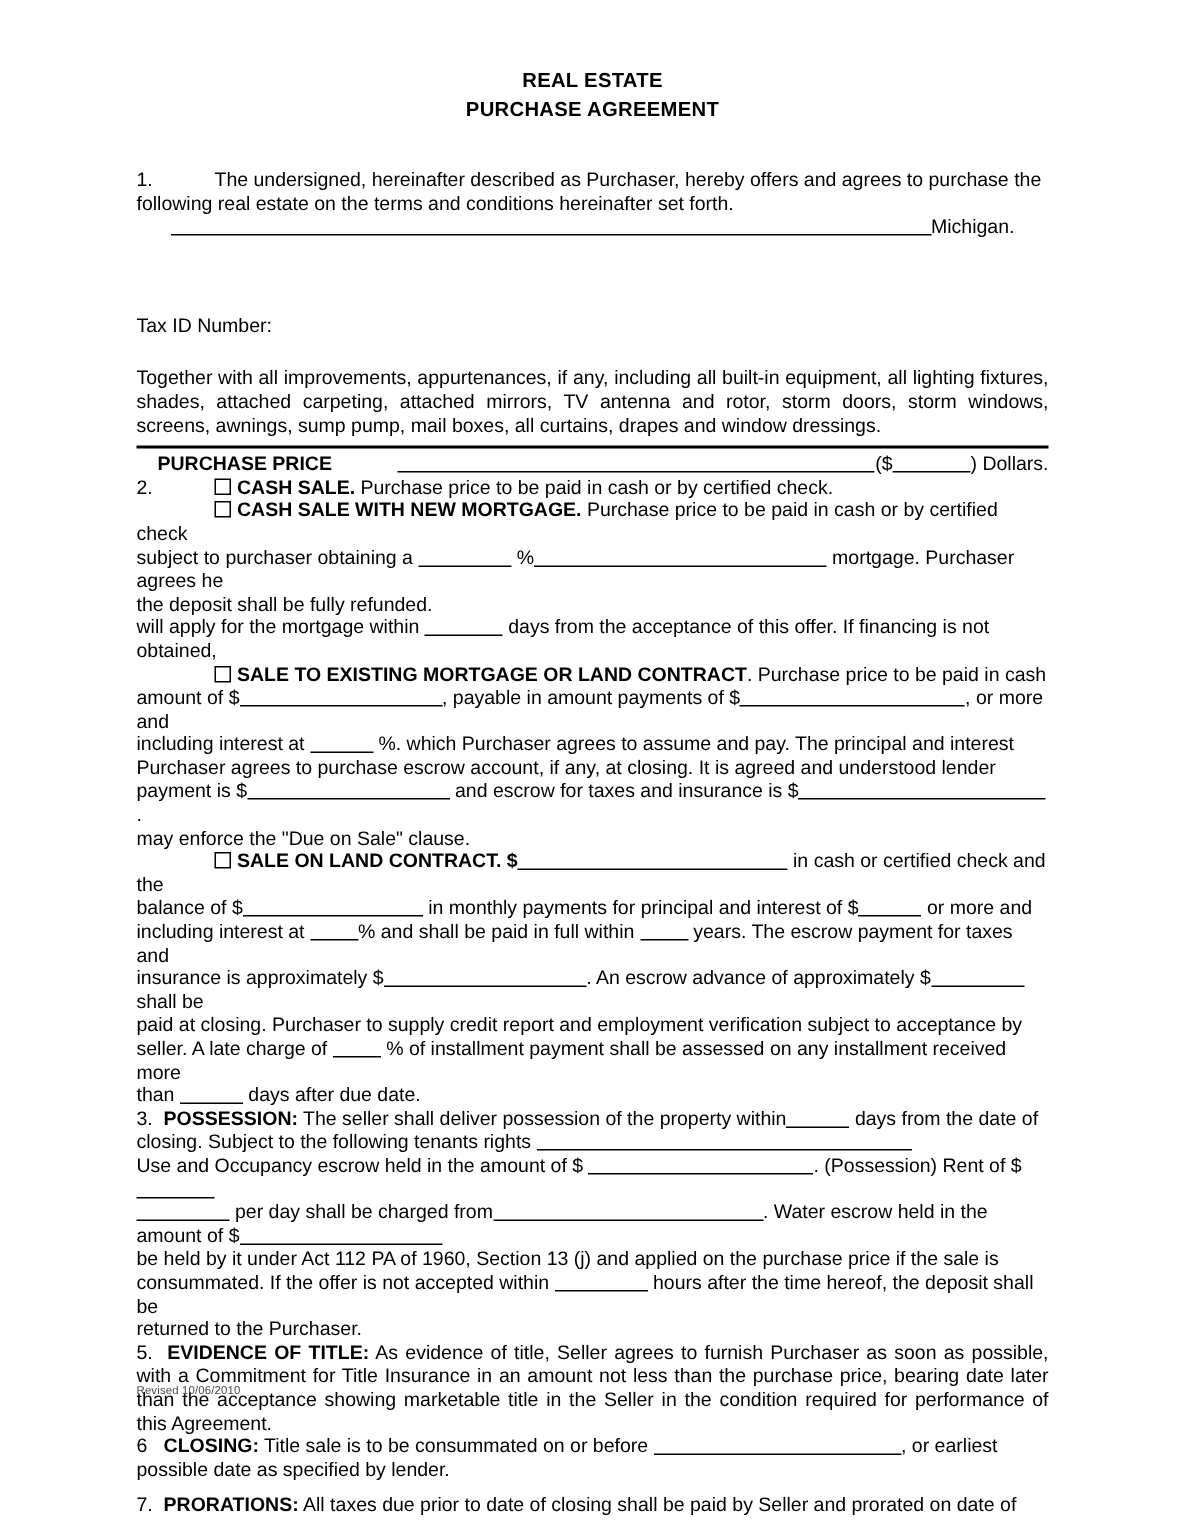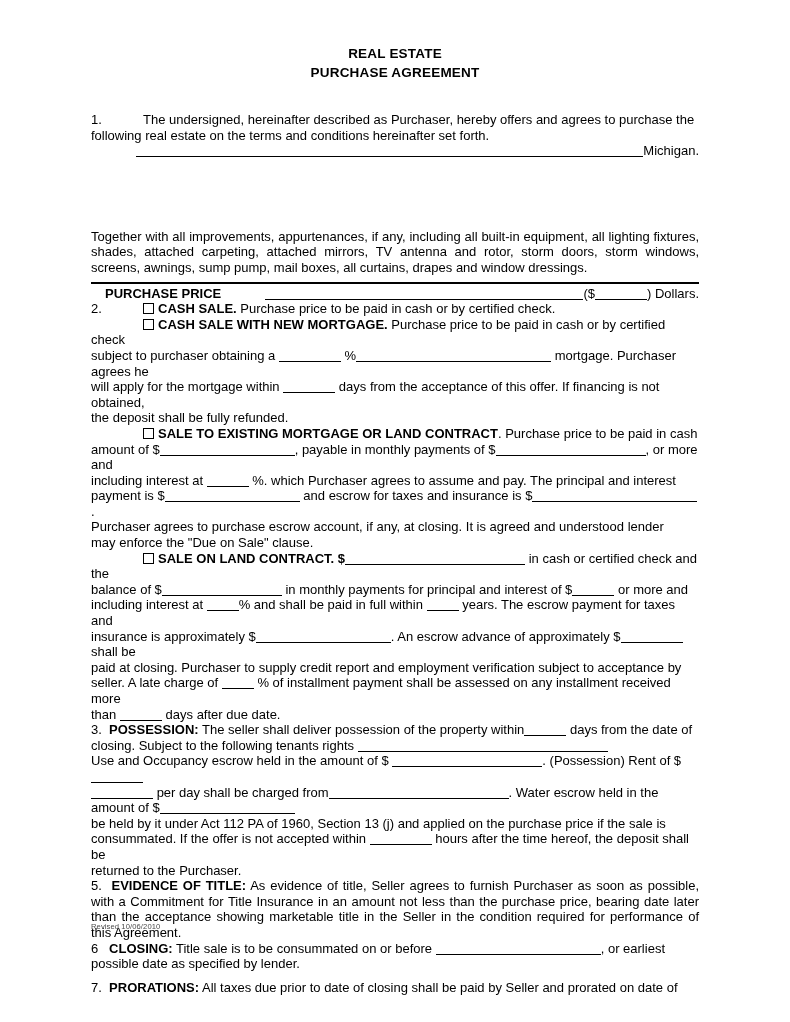--- a/index.html
+++ b/index.html
@@ -113,47 +113,48 @@
   <div class="content">
 
     <div class="title">
       <span class="title-line">REAL ESTATE</span>
       <span class="title-line">PURCHASE AGREEMENT</span>
     </div>
 
     <div class="gap-30"></div>
 
     <p><span class="indent-num">1.</span><span>The undersigned, hereinafter described as Purchaser, hereby offers and agrees to purchase the following real estate on the terms and conditions hereinafter set forth.</span></p>
-    <p style="text-align:right;"><span class="blank b-full"></span><span>Michigan.</span></p>
+    <p style="text-align:center;"><span class="blank b-full"></span><span>Michigan.</span></p>
 
     <div class="gap-30"></div>
     <div class="gap-20"></div>
 
+    <p><span>Tax ID Number:</span></p>
 
     <div class="gap-20"></div>
 
     <p class="just">Together with all improvements, appurtenances, if any, including all built-in equipment, all lighting fixtures, shades, attached carpeting, attached mirrors, TV antenna and rotor, storm doors, storm windows, screens, awnings, sump pump, mail boxes, all curtains, drapes and window dressings.</p>
 
     <hr class="hrule">
 
 
     <p style="text-align:right;"><span style="float:left;font-weight:bold;margin-left:14px;">PURCHASE PRICE</span><span class="blank" style="width:318px;"></span><span>($</span><span class="blank b-s"></span><span>) Dollars.</span></p>
 
     <p><span class="indent-num">2.</span><span class="cbox"></span><b>CASH SALE.</b><span> Purchase price to be paid in cash or by certified check.</span></p>
 
     <p><span class="cbox-indent"></span><span class="cbox"></span><b>CASH SALE WITH NEW MORTGAGE.</b><span> Purchase price to be paid in cash or by certified check</span></p>
     <p><span>subject to purchaser obtaining a</span> <span class="blank b-m"></span> <span>%</span><span class="blank b-195"></span> <span>mortgage. Purchaser agrees he</span></p>
+    <p>the deposit shall be fully refunded.</p>
     <p><span>will apply for the mortgage within</span> <span class="blank b-s"></span> <span>days from the acceptance of this offer. If financing is not obtained,</span></p>
-    <p>the deposit shall be fully refunded.</p>
 
     <p><span class="cbox-indent"></span><span class="cbox"></span><b>SALE TO EXISTING MORTGAGE OR LAND CONTRACT</b><span>. Purchase price to be paid in cash</span></p>
-    <p><span>amount of $</span><span class="blank b-135"></span><span>, payable in monthly payments of $</span><span class="blank b-150"></span><span>, or more and</span></p>
+    <p><span>amount of $</span><span class="blank b-135"></span><span>, payable in amount payments of $</span><span class="blank b-150"></span><span>, or more and</span></p>
     <p><span>including interest at</span> <span class="blank b-xs"></span> <span>%. which Purchaser agrees to assume and pay. The principal and interest</span></p>
+    <p>Purchaser agrees to purchase escrow account, if any, at closing. It is agreed and understood lender</p>
     <p><span>payment is $</span><span class="blank b-135"></span> <span>and escrow for taxes and insurance is $</span><span class="blank b-165"></span> <span>.</span></p>
-    <p>Purchaser agrees to purchase escrow account, if any, at closing. It is agreed and understood lender</p>
     <p>may enforce the "Due on Sale" clause.</p>
 
     <p><span class="cbox-indent"></span><span class="cbox"></span><b>SALE ON LAND CONTRACT. $</b><span class="blank b-180"></span> <span>in cash or certified check and the</span></p>
     <p><span>balance of $</span><span class="blank b-120"></span> <span>in monthly payments for principal and interest of $</span><span class="blank b-xs"></span> <span>or more and</span></p>
     <p><span>including interest at</span> <span class="blank b-xxs"></span><span>% and shall be paid in full within</span> <span class="blank b-xxs"></span> <span>years. The escrow payment for taxes and</span></p>
     <p><span>insurance is approximately $</span><span class="blank b-135"></span><span>. An escrow advance of approximately $</span><span class="blank b-m"></span><span>shall be</span></p>
     <p>paid at closing. Purchaser to supply credit report and employment verification subject to acceptance by</p>
     <p><span>seller. A late charge of</span> <span class="blank b-xxs"></span> <span>% of installment payment shall be assessed on any installment received more</span></p>
     <p><span>than</span> <span class="blank b-xs"></span> <span>days after due date.</span></p>
 

